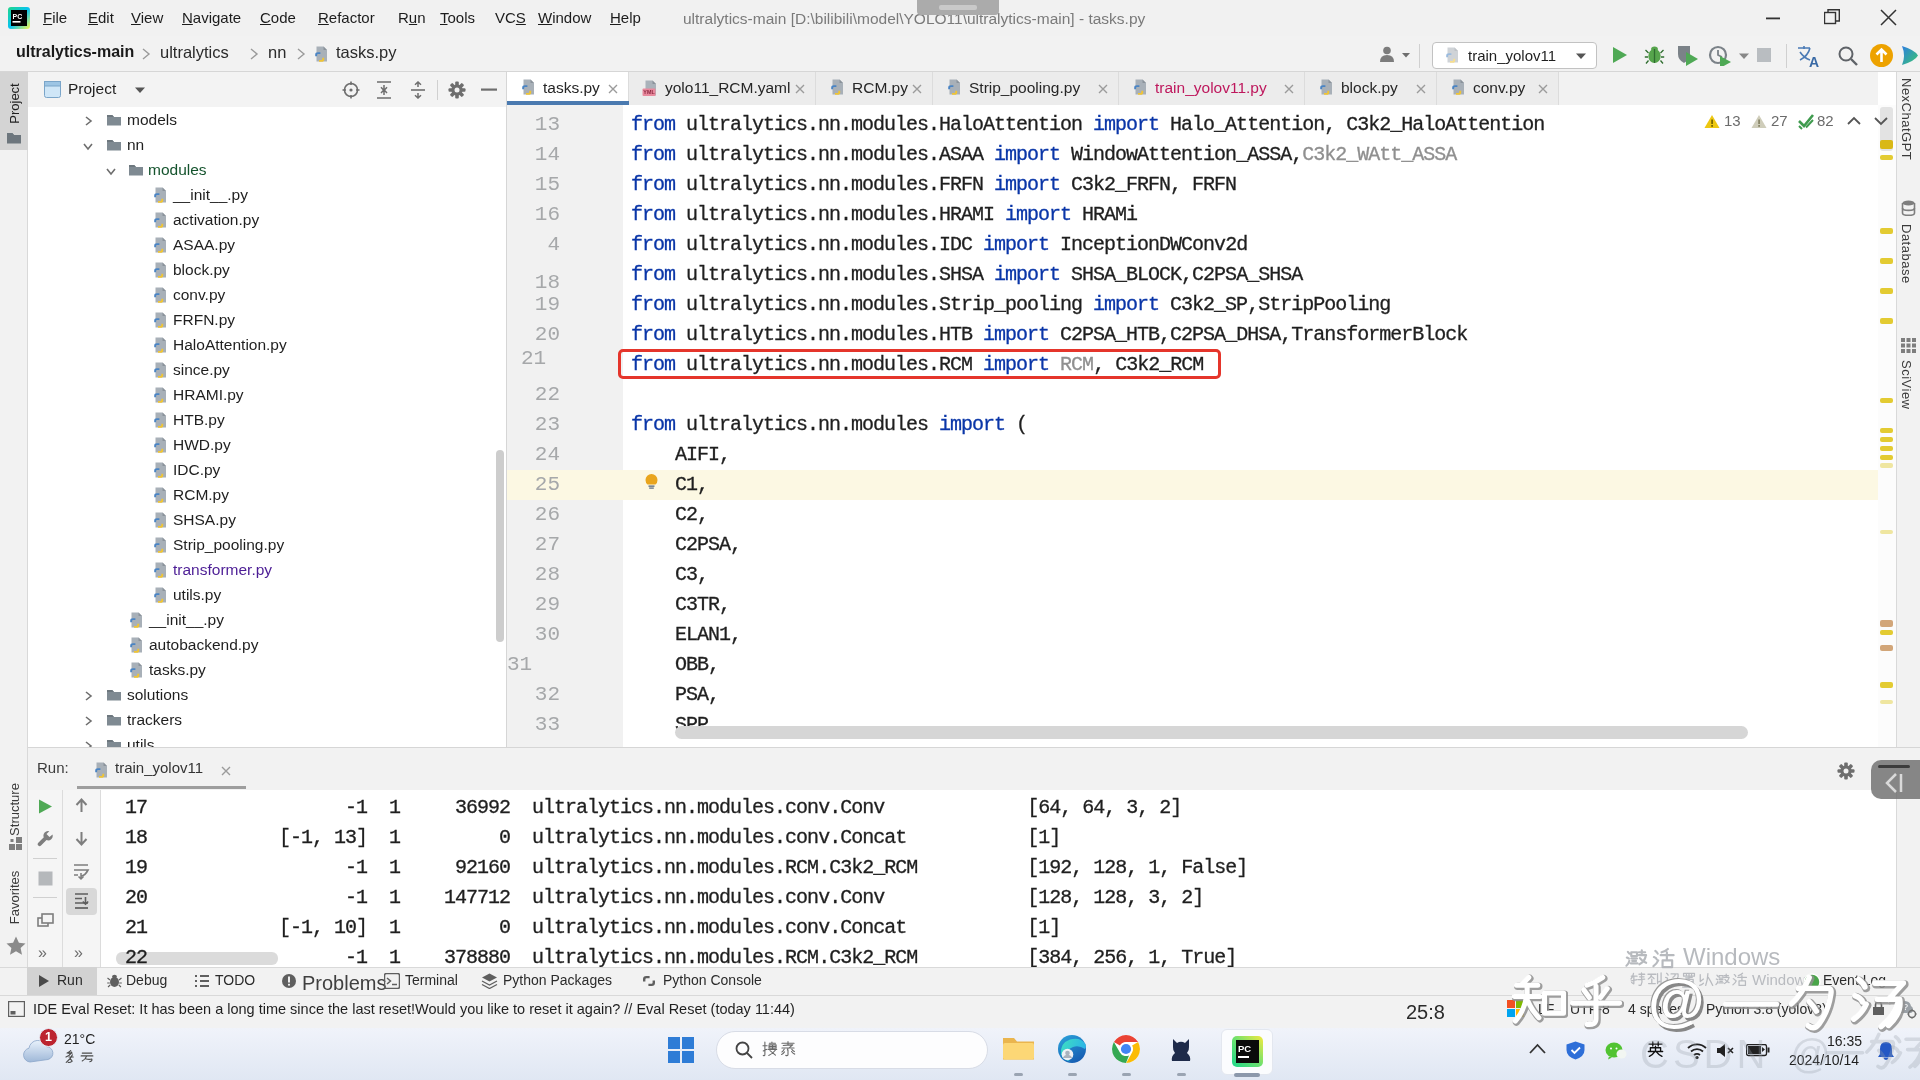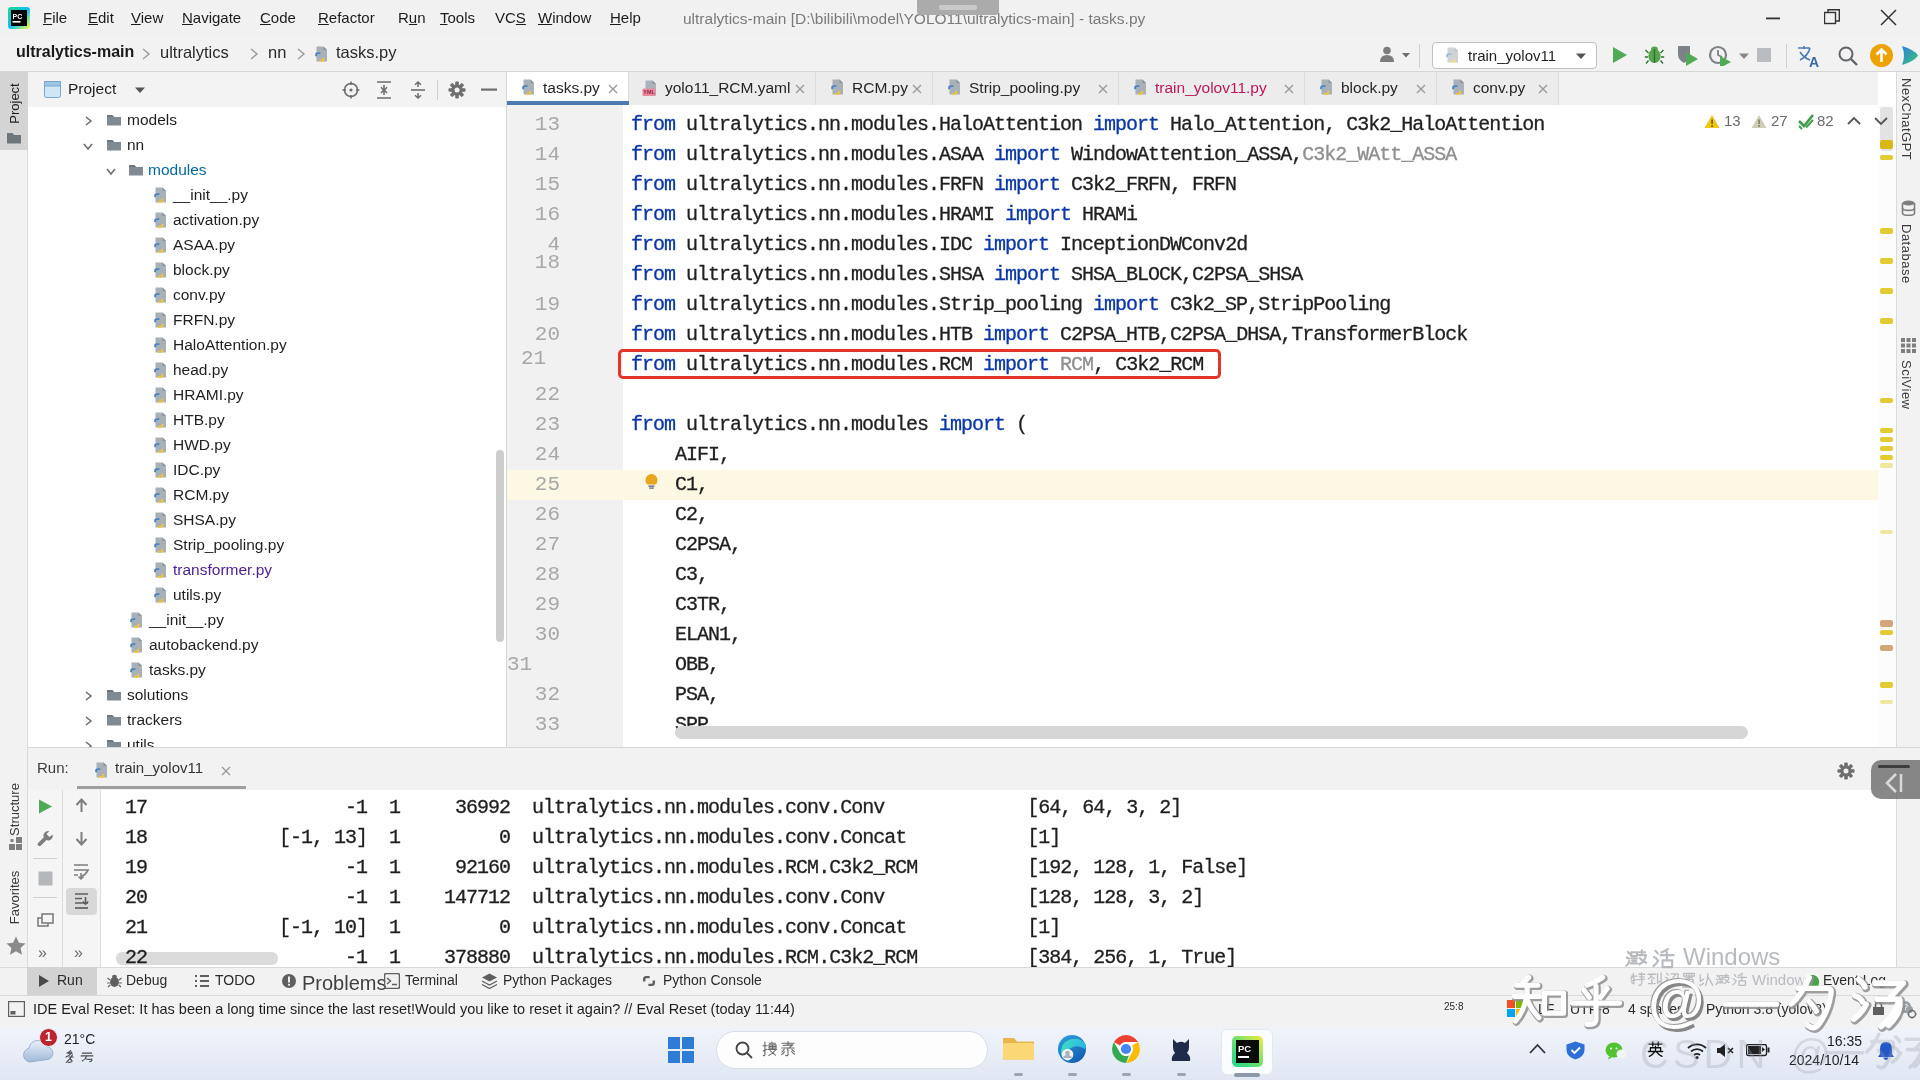--- a/index.html
+++ b/index.html
@@ -193,21 +193,21 @@
     <path d="M1,3 h5.2 l1.8,2 h-7 z" fill="#6d777e"></path>
   </svg>
 <div style="position:absolute;left:127px;top:136px;white-space:pre;font-size:15.5px;color:#1f1f1f">nn</div>
 <svg style="position:absolute;left:105px;top:165px;" width="12" height="12" viewBox="0 0 12 12">
     <path d="M2,4 l4,5 4,-5" stroke="#6e6e6e" stroke-width="1.6" fill="none"></path>
   </svg>
 <svg style="position:absolute;left:128px;top:162px;" width="16" height="16" viewBox="0 0 16 16">
     <path d="M1,3 h5.2 l1.8,2 h7 v8.5 h-14 z" fill="#7f8a92"></path>
     <path d="M1,3 h5.2 l1.8,2 h-7 z" fill="#6d777e"></path>
   </svg>
-<div style="position:absolute;left:148px;top:161px;white-space:pre;font-size:15.5px;color:#0369a1">modules</div>
+<div style="position:absolute;left:148px;top:161px;white-space:pre;font-size:15.5px;color:#14532d">modules</div>
 <svg style="position:absolute;left:152px;top:187px;opacity:1.0" width="16" height="17" viewBox="0 0 16 17">
     <path d="M3.5,0.5 h7 l3.5,3.5 v11.5 h-10.5 z" fill="#a8b0b8"></path>
     <path d="M10.5,0.5 l3.5,3.5 h-3.5 z" fill="#8b939b"></path>
     <path d="M2.2,8.6 q0,-2.4 2.8,-2.4 h2.4 v1.7 h-2.4 q-0.9,0 -0.9,1 v1.4 h-1.9 z" fill="#4a84c4"></path>
     <path d="M9.8,11.2 q0,2.4 -2.8,2.4 h-2.4 v-1.7 h2.4 q0.9,0 0.9,-1 v-1.4 h1.9 z" fill="#efc436" transform="translate(1.4,2.2)"></path>
   </svg>
 <div style="position:absolute;left:173px;top:186px;white-space:pre;font-size:15.5px;color:#1f1f1f">__init__.py</div>
 <svg style="position:absolute;left:152px;top:212px;opacity:1.0" width="16" height="17" viewBox="0 0 16 17">
     <path d="M3.5,0.5 h7 l3.5,3.5 v11.5 h-10.5 z" fill="#a8b0b8"></path>
     <path d="M10.5,0.5 l3.5,3.5 h-3.5 z" fill="#8b939b"></path>
@@ -249,21 +249,21 @@
     <path d="M2.2,8.6 q0,-2.4 2.8,-2.4 h2.4 v1.7 h-2.4 q-0.9,0 -0.9,1 v1.4 h-1.9 z" fill="#4a84c4"></path>
     <path d="M9.8,11.2 q0,2.4 -2.8,2.4 h-2.4 v-1.7 h2.4 q0.9,0 0.9,-1 v-1.4 h1.9 z" fill="#efc436" transform="translate(1.4,2.2)"></path>
   </svg>
 <div style="position:absolute;left:173px;top:336px;white-space:pre;font-size:15.5px;color:#1f1f1f">HaloAttention.py</div>
 <svg style="position:absolute;left:152px;top:362px;opacity:1.0" width="16" height="17" viewBox="0 0 16 17">
     <path d="M3.5,0.5 h7 l3.5,3.5 v11.5 h-10.5 z" fill="#a8b0b8"></path>
     <path d="M10.5,0.5 l3.5,3.5 h-3.5 z" fill="#8b939b"></path>
     <path d="M2.2,8.6 q0,-2.4 2.8,-2.4 h2.4 v1.7 h-2.4 q-0.9,0 -0.9,1 v1.4 h-1.9 z" fill="#4a84c4"></path>
     <path d="M9.8,11.2 q0,2.4 -2.8,2.4 h-2.4 v-1.7 h2.4 q0.9,0 0.9,-1 v-1.4 h1.9 z" fill="#efc436" transform="translate(1.4,2.2)"></path>
   </svg>
-<div style="position:absolute;left:173px;top:361px;white-space:pre;font-size:15.5px;color:#1f1f1f">head.py</div>
+<div style="position:absolute;left:173px;top:361px;white-space:pre;font-size:15.5px;color:#1f1f1f">since.py</div>
 <svg style="position:absolute;left:152px;top:387px;opacity:1.0" width="16" height="17" viewBox="0 0 16 17">
     <path d="M3.5,0.5 h7 l3.5,3.5 v11.5 h-10.5 z" fill="#a8b0b8"></path>
     <path d="M10.5,0.5 l3.5,3.5 h-3.5 z" fill="#8b939b"></path>
     <path d="M2.2,8.6 q0,-2.4 2.8,-2.4 h2.4 v1.7 h-2.4 q-0.9,0 -0.9,1 v1.4 h-1.9 z" fill="#4a84c4"></path>
     <path d="M9.8,11.2 q0,2.4 -2.8,2.4 h-2.4 v-1.7 h2.4 q0.9,0 0.9,-1 v-1.4 h1.9 z" fill="#efc436" transform="translate(1.4,2.2)"></path>
   </svg>
 <div style="position:absolute;left:173px;top:386px;white-space:pre;font-size:15.5px;color:#1f1f1f">HRAMI.py</div>
 <svg style="position:absolute;left:152px;top:412px;opacity:1.0" width="16" height="17" viewBox="0 0 16 17">
     <path d="M3.5,0.5 h7 l3.5,3.5 v11.5 h-10.5 z" fill="#a8b0b8"></path>
     <path d="M10.5,0.5 l3.5,3.5 h-3.5 z" fill="#8b939b"></path>
@@ -447,21 +447,21 @@
     <path d="M1,1 L9,9 M9,1 L1,9" stroke="#9b9b9b" stroke-width="1.4"></path>
   </svg>
 <div style="position:absolute;left:507px;top:105px;width:1371px;height:642px;background:#fff"></div>
 <div style="position:absolute;left:507px;top:105px;width:116px;height:642px;background:#f1f1f1"></div>
 <div style="position:absolute;left:507px;top:470px;width:1371px;height:30px;background:#fcf8e3"></div>
 <div style="position:absolute;left:507px;top:110px;white-space:pre;font-family:'Liberation Mono',monospace;font-size:21px;color:#a6a8aa;width:53px;text-align:right;line-height:30px">13</div>
 <div style="position:absolute;left:507px;top:140px;white-space:pre;font-family:'Liberation Mono',monospace;font-size:21px;color:#a6a8aa;width:53px;text-align:right;line-height:30px">14</div>
 <div style="position:absolute;left:507px;top:170px;white-space:pre;font-family:'Liberation Mono',monospace;font-size:21px;color:#a6a8aa;width:53px;text-align:right;line-height:30px">15</div>
 <div style="position:absolute;left:507px;top:200px;white-space:pre;font-family:'Liberation Mono',monospace;font-size:21px;color:#a6a8aa;width:53px;text-align:right;line-height:30px">16</div>
 <div style="position:absolute;left:507px;top:230px;white-space:pre;font-family:'Liberation Mono',monospace;font-size:21px;color:#a6a8aa;width:53px;text-align:right;line-height:30px">4</div>
-<div style="position:absolute;left:507px;top:248px;white-space:pre;font-family:'Liberation Mono',monospace;font-size:21px;color:#a6a8aa;width:53px;text-align:right;line-height:30px">18</div>
+<div style="position:absolute;left:507px;top:268px;white-space:pre;font-family:'Liberation Mono',monospace;font-size:21px;color:#a6a8aa;width:53px;text-align:right;line-height:30px">18</div>
 <div style="position:absolute;left:507px;top:290px;white-space:pre;font-family:'Liberation Mono',monospace;font-size:21px;color:#a6a8aa;width:53px;text-align:right;line-height:30px">19</div>
 <div style="position:absolute;left:507px;top:320px;white-space:pre;font-family:'Liberation Mono',monospace;font-size:21px;color:#a6a8aa;width:53px;text-align:right;line-height:30px">20</div>
 <div style="position:absolute;left:507px;top:344px;white-space:pre;font-family:'Liberation Mono',monospace;font-size:21px;color:#a6a8aa;width:53px;text-align:center;line-height:30px">21</div>
 <div style="position:absolute;left:507px;top:380px;white-space:pre;font-family:'Liberation Mono',monospace;font-size:21px;color:#a6a8aa;width:53px;text-align:right;line-height:30px">22</div>
 <div style="position:absolute;left:507px;top:410px;white-space:pre;font-family:'Liberation Mono',monospace;font-size:21px;color:#a6a8aa;width:53px;text-align:right;line-height:30px">23</div>
 <div style="position:absolute;left:507px;top:440px;white-space:pre;font-family:'Liberation Mono',monospace;font-size:21px;color:#a6a8aa;width:53px;text-align:right;line-height:30px">24</div>
 <div style="position:absolute;left:507px;top:470px;white-space:pre;font-family:'Liberation Mono',monospace;font-size:21px;color:#a6a8aa;width:53px;text-align:right;line-height:30px">25</div>
 <div style="position:absolute;left:507px;top:500px;white-space:pre;font-family:'Liberation Mono',monospace;font-size:21px;color:#a6a8aa;width:53px;text-align:right;line-height:30px">26</div>
 <div style="position:absolute;left:507px;top:530px;white-space:pre;font-family:'Liberation Mono',monospace;font-size:21px;color:#a6a8aa;width:53px;text-align:right;line-height:30px">27</div>
 <div style="position:absolute;left:507px;top:560px;white-space:pre;font-family:'Liberation Mono',monospace;font-size:21px;color:#a6a8aa;width:53px;text-align:right;line-height:30px">28</div>
@@ -674,21 +674,21 @@
 <svg style="position:absolute;left:1803px;top:974px;" width="16" height="16" viewBox="0 0 16 16">
     <circle cx="8" cy="8" r="7.5" fill="#54a759"></circle>
   </svg>
 <div style="position:absolute;left:1823px;top:972px;white-space:pre;font-size:14px;color:#2b2b2b">Event Log</div>
 <div style="position:absolute;left:0px;top:995px;width:1920px;height:33px;background:#f2f2f2;border-top:1px solid #d9d9d9"></div>
 <svg style="position:absolute;left:8px;top:1001px;" width="17" height="16" viewBox="0 0 17 16">
     <rect x="0.5" y="0.5" width="16" height="15" fill="none" stroke="#5f5f5f" stroke-width="1.4"></rect>
     <rect x="2.5" y="10" width="5" height="3.5" fill="#5f5f5f"></rect>
   </svg>
 <div style="position:absolute;left:33px;top:1001px;white-space:pre;font-size:14.5px;color:#1f1f1f">IDE Eval Reset: It has been a long time since the last reset!Would you like to reset it again? // Eval Reset (today 11:44)</div>
-<div style="position:absolute;left:1444px;top:1001px;white-space:pre;font-size:10px;color:#2b2b2b">25:8</div>
+<div style="position:absolute;left:1406px;top:1001px;white-space:pre;font-size:20px;color:#2b2b2b">25:8</div>
 <svg style="position:absolute;left:1507px;top:1000px;" width="17" height="17" viewBox="0 0 17 17">
     <rect x="0" y="0" width="8" height="8" fill="#f25022"></rect>
     <rect x="9" y="0" width="8" height="8" fill="#7fba00"></rect>
     <rect x="0" y="9" width="8" height="8" fill="#00a4ef"></rect>
     <rect x="9" y="9" width="8" height="8" fill="#ffb900"></rect>
   </svg>
 <div style="position:absolute;left:1538px;top:1001px;white-space:pre;font-size:14px;color:#2b2b2b">LF</div>
 <div style="position:absolute;left:1570px;top:1001px;white-space:pre;font-size:14px;color:#2b2b2b">UTF-8</div>
 <div style="position:absolute;left:1628px;top:1001px;white-space:pre;font-size:14px;color:#2b2b2b">4 spaces</div>
 <div style="position:absolute;left:1706px;top:1001px;white-space:pre;font-size:14px;color:#2b2b2b">Python 3.8 (yolov8)</div>

